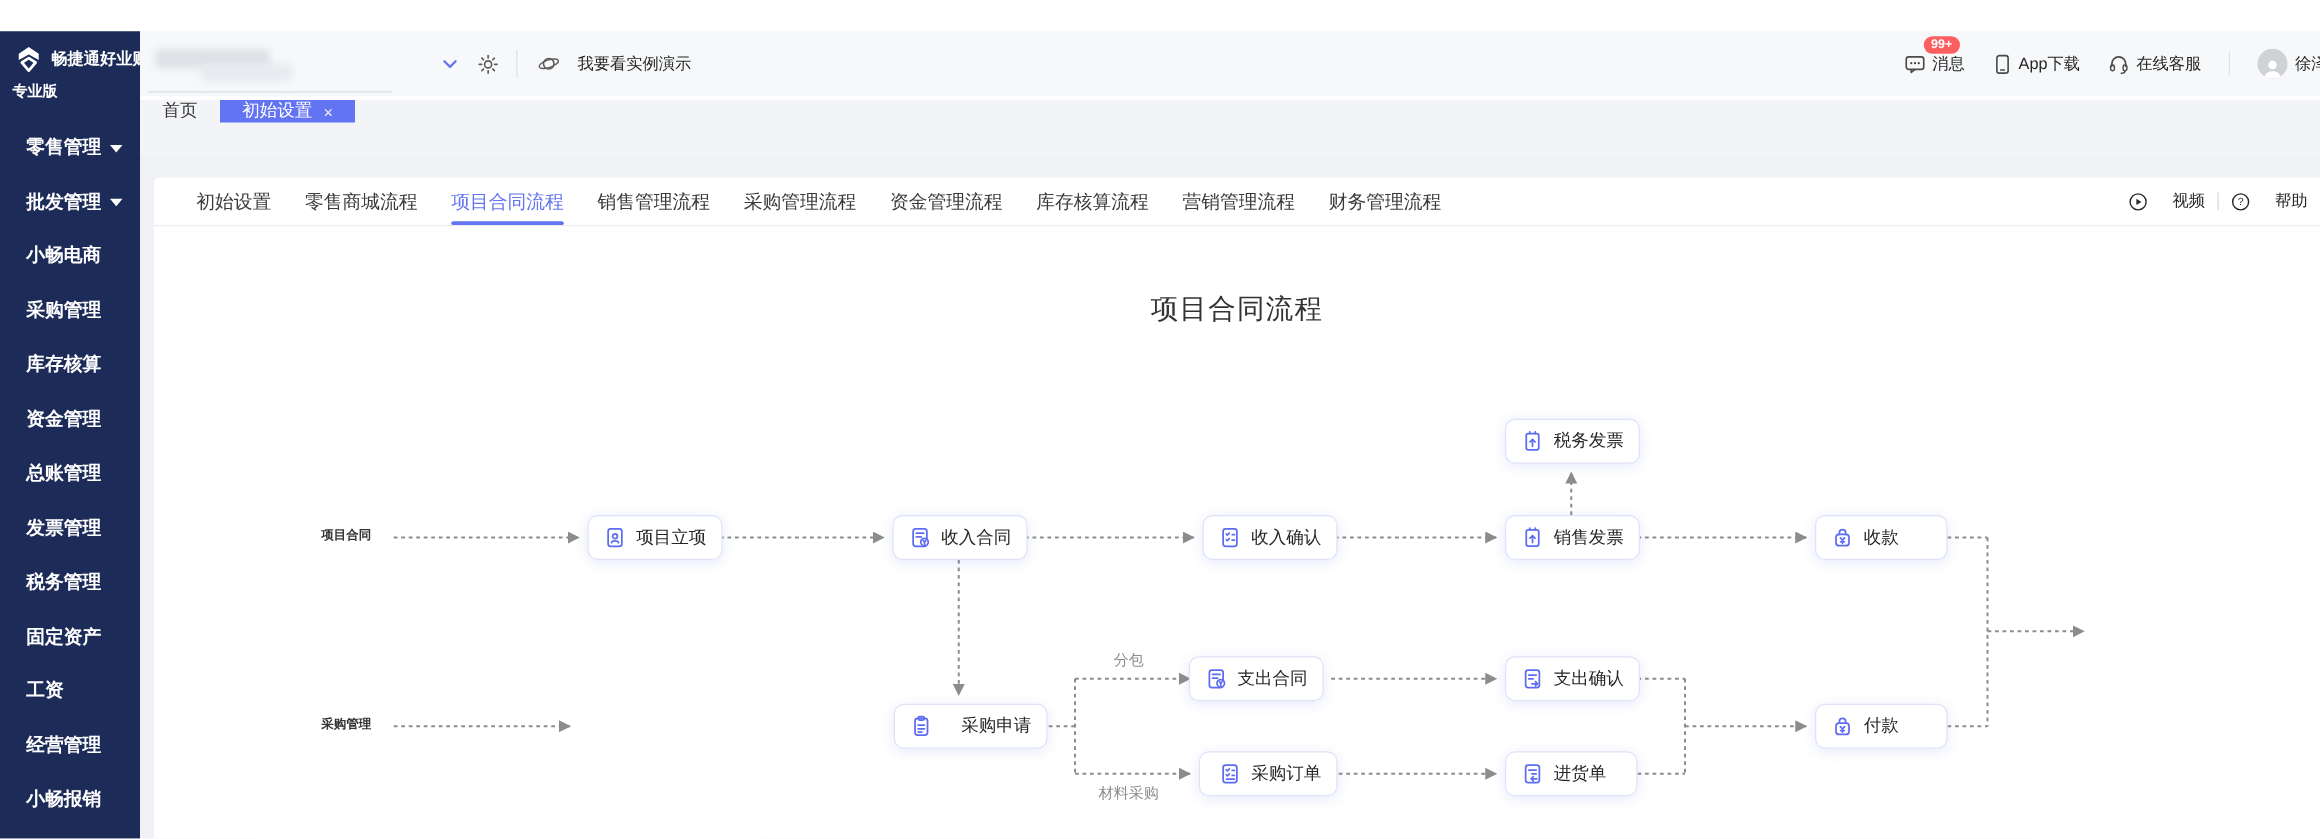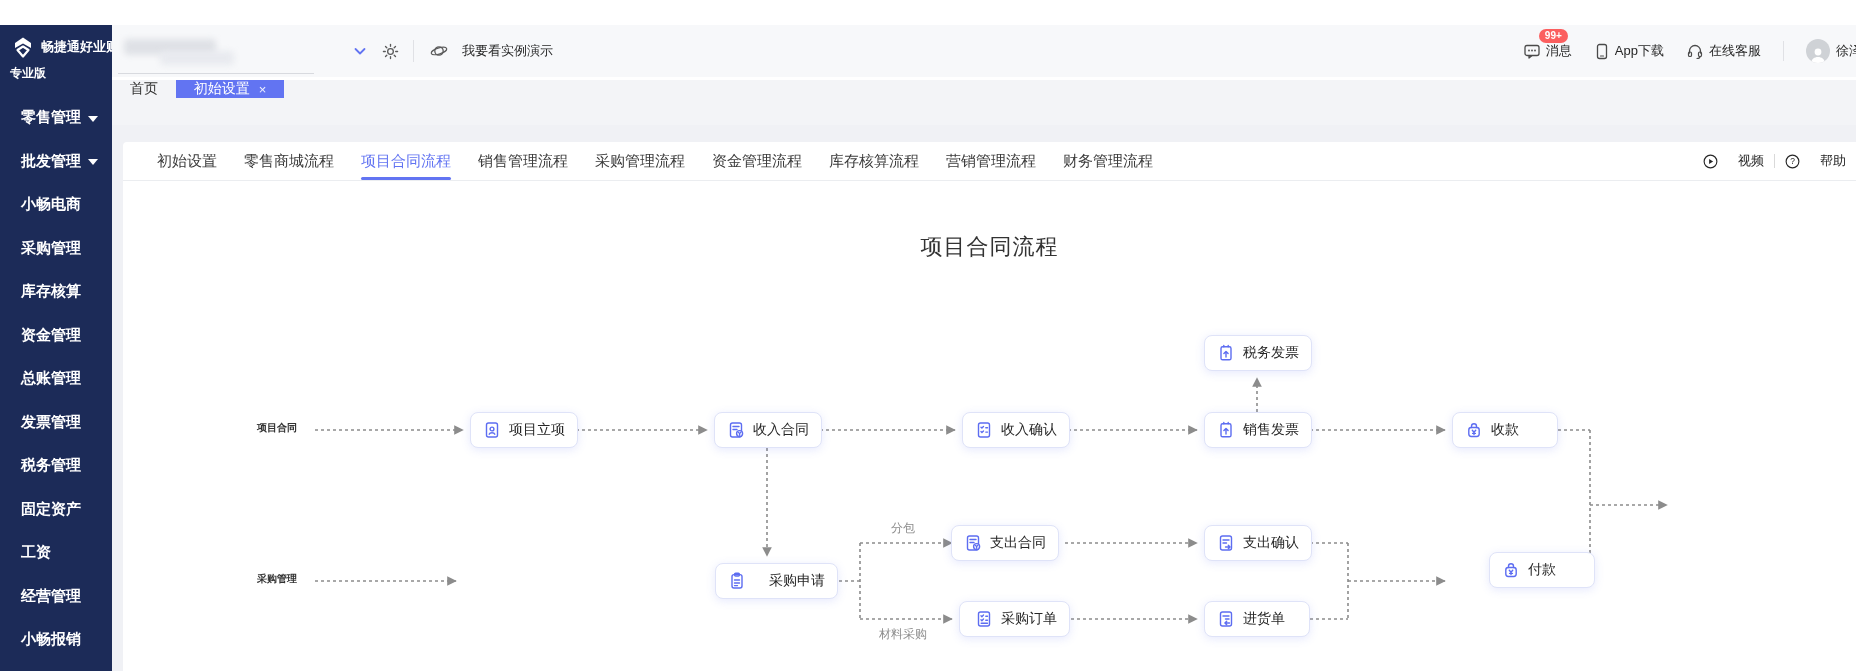--- a/index.html
+++ b/index.html
@@ -384,21 +384,21 @@
       <div class="node" style="left:1081px;top:421px;">
         <span class="nicon">
           <svg width="18" height="18" viewBox="0 0 18 18" stroke="#5d6df1" fill="none" stroke-width="1.4" stroke-linecap="round" stroke-linejoin="round">
             <rect x="3.5" y="2" width="11" height="14" rx="2"></rect>
               <path d="M12 6H6 M12 9H8.5"></path>
             <path d="M12.5 13H7.9 M9.7 11.2 7.9 13l1.8 1.8"></path>
           </svg>
         </span>
         <span>进货单</span>
       </div>
-      <div class="node" style="left:1329px;top:372px;margin-left:37px;">
+      <div class="node" style="left:1329px;top:383px;">
         <span class="nicon">
           <svg width="18" height="18" viewBox="0 0 18 18" stroke="#5d6df1" fill="none" stroke-width="1.4" stroke-linecap="round" stroke-linejoin="round">
             <path d="M6.5 6.5V5.2a2.5 2.5 0 0 1 5 0v1.3"></path>
             <rect x="3.8" y="6.5" width="10.4" height="9" rx="2.4"></rect>
             <path d="M7.3 9.3 9 11.2l1.7-1.9 M9 11.2v2.4 M7.6 12.4h2.8"></path>
           </svg>
         </span>
         <span>付款</span>
       </div>
     </div>

